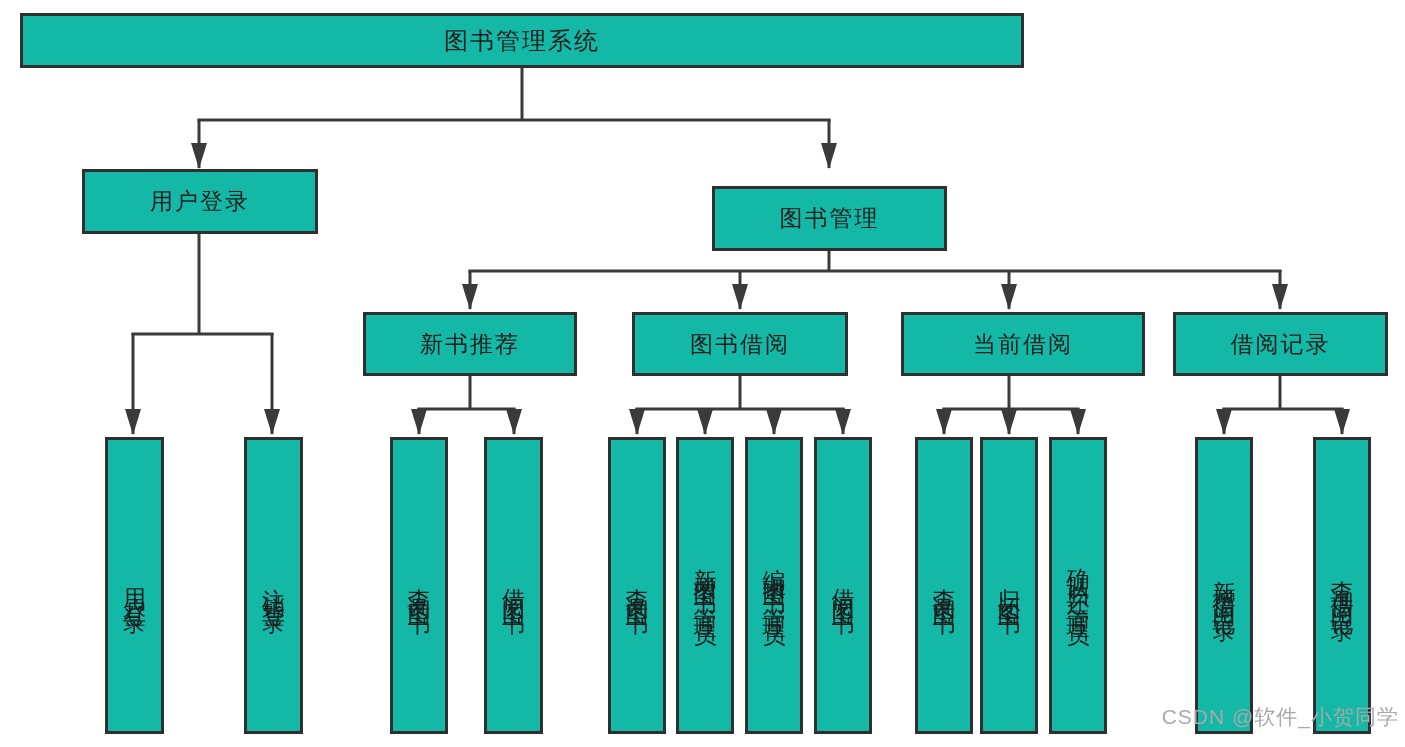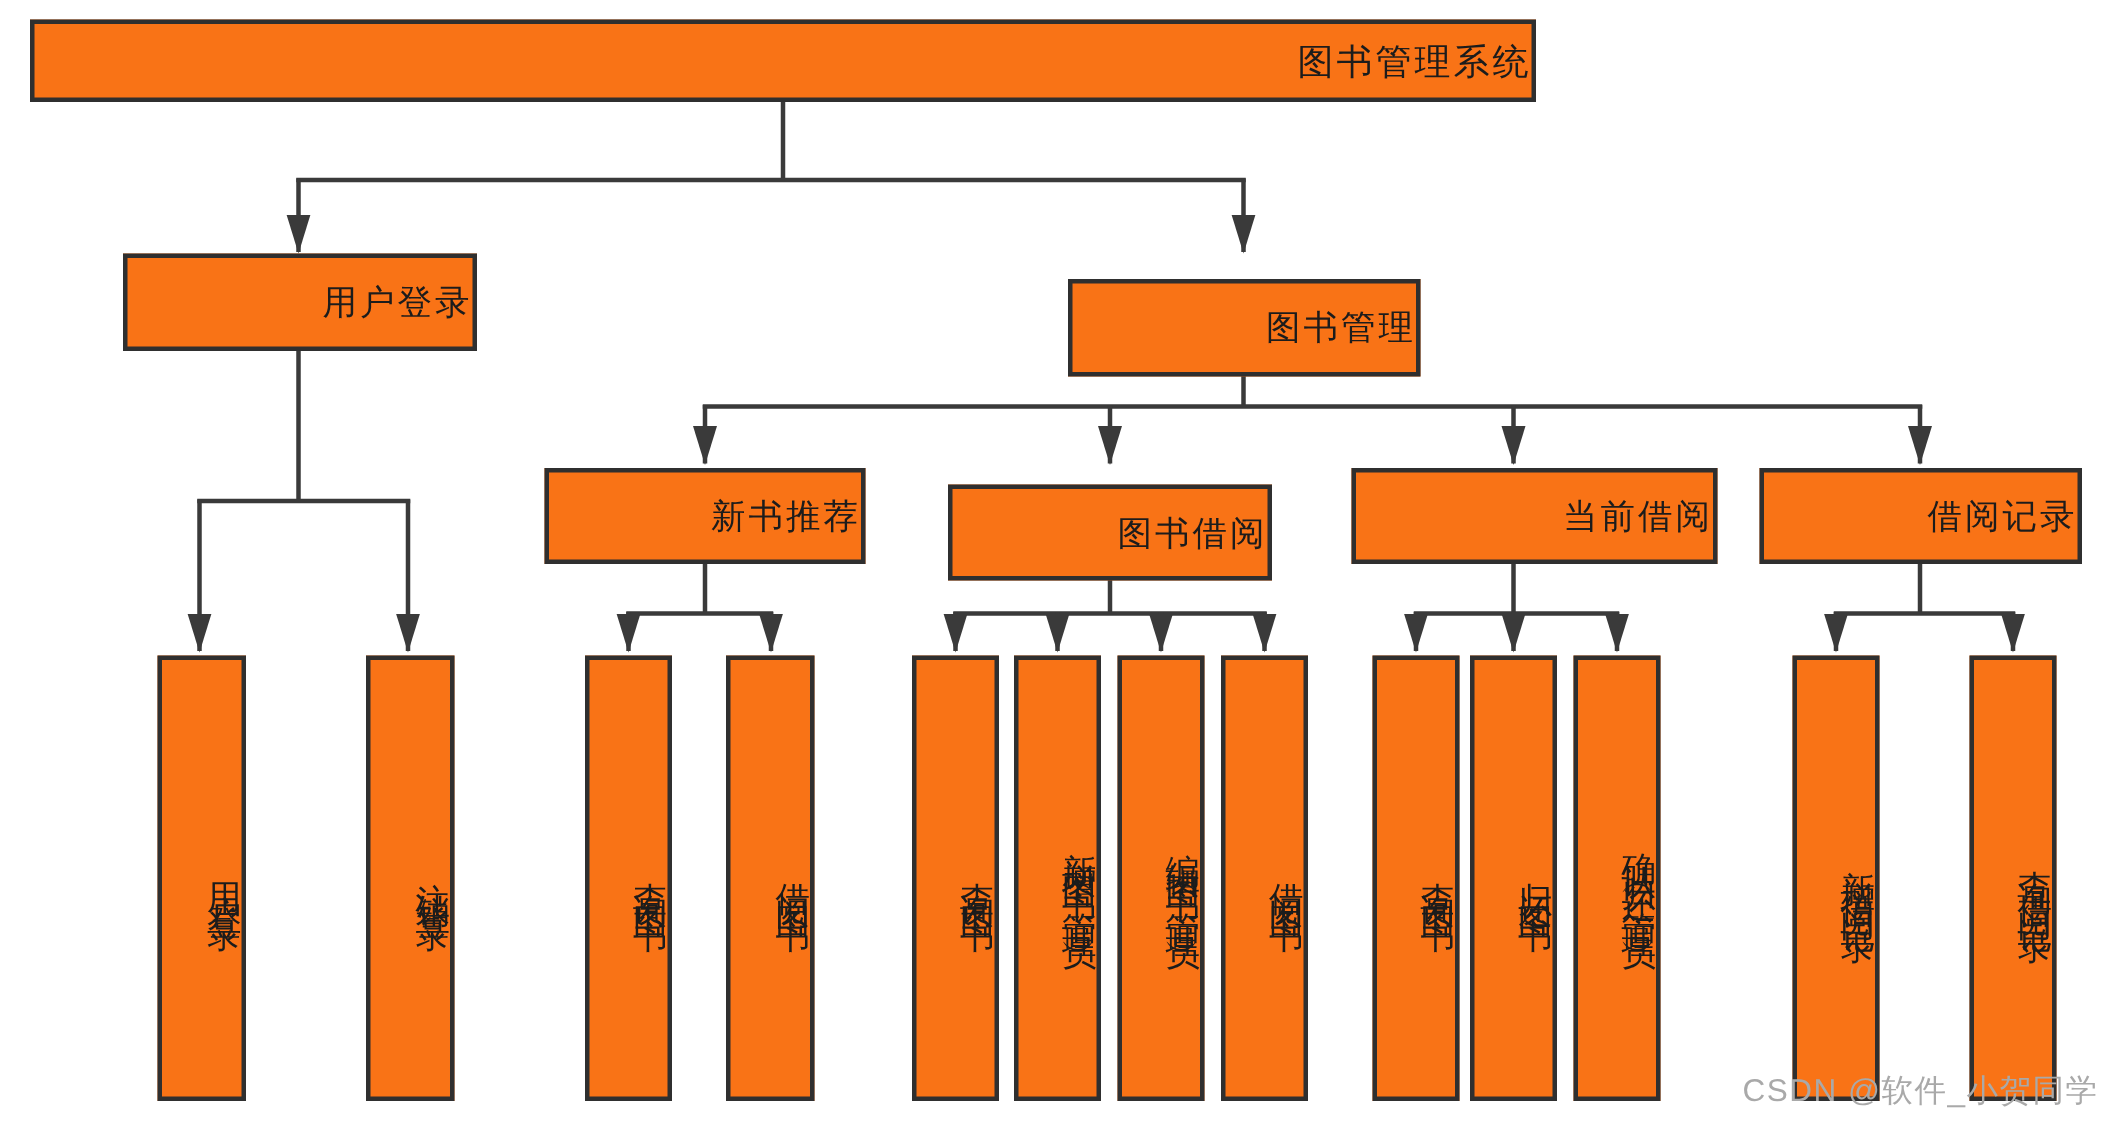--- a/index.html
+++ b/index.html
@@ -18,24 +18,24 @@
   .wires {
     position: absolute;
     left: 0; top: 0;
     width: 1405px;
     height: 747px;
   }
   .node {
     position: absolute;
     box-sizing: border-box;
     border: 3px solid #2f2f2f;
-    background: #f97316;
+    background: #14b8a6;
     display: flex;
     align-items: center;
-    justify-content: flex-end;
+    justify-content: center;
     color: #1c1c1c;
   }
   .hnode {
     font-size: 23px;
     letter-spacing: 2px;
     white-space: nowrap;
   }
   .root-node {
     left: 20px; top: 13px; width: 1004px; height: 55px;
     font-size: 24px;
@@ -47,21 +47,21 @@
   }
   .vlabel {
     writing-mode: vertical-rl;
     letter-spacing: 8px;
     line-height: 1;
     max-height: 288px;
   }
   .watermark {
     position: absolute;
     right: 6px;
-    bottom: 6px;
+    bottom: 16px;
     font-size: 21px;
     letter-spacing: 1px;
     color: #a9a9a9;
     white-space: nowrap;
   }
 </style>
 </head>
 <body>
 
 <div class="diagram">
@@ -123,21 +123,21 @@
   <div class="node hnode" style="left:82px; top:169px; width:236px; height:65px;">
     <span>用户登录</span>
   </div>
   <div class="node hnode" style="left:712px; top:186px; width:235px; height:65px;">
     <span>图书管理</span>
   </div>
 
   <div class="node hnode" style="left:363px; top:312px; width:214px; height:64px;">
     <span>新书推荐</span>
   </div>
-  <div class="node hnode" style="left:632px; top:323px; width:216px; height:64px;">
+  <div class="node hnode" style="left:632px; top:312px; width:216px; height:64px;">
     <span>图书借阅</span>
   </div>
   <div class="node hnode" style="left:901px; top:312px; width:244px; height:64px;">
     <span>当前借阅</span>
   </div>
   <div class="node hnode" style="left:1173px; top:312px; width:215px; height:64px;">
     <span>借阅记录</span>
   </div>
 
   <div class="node vnode" style="left:105px; width:59px;">

